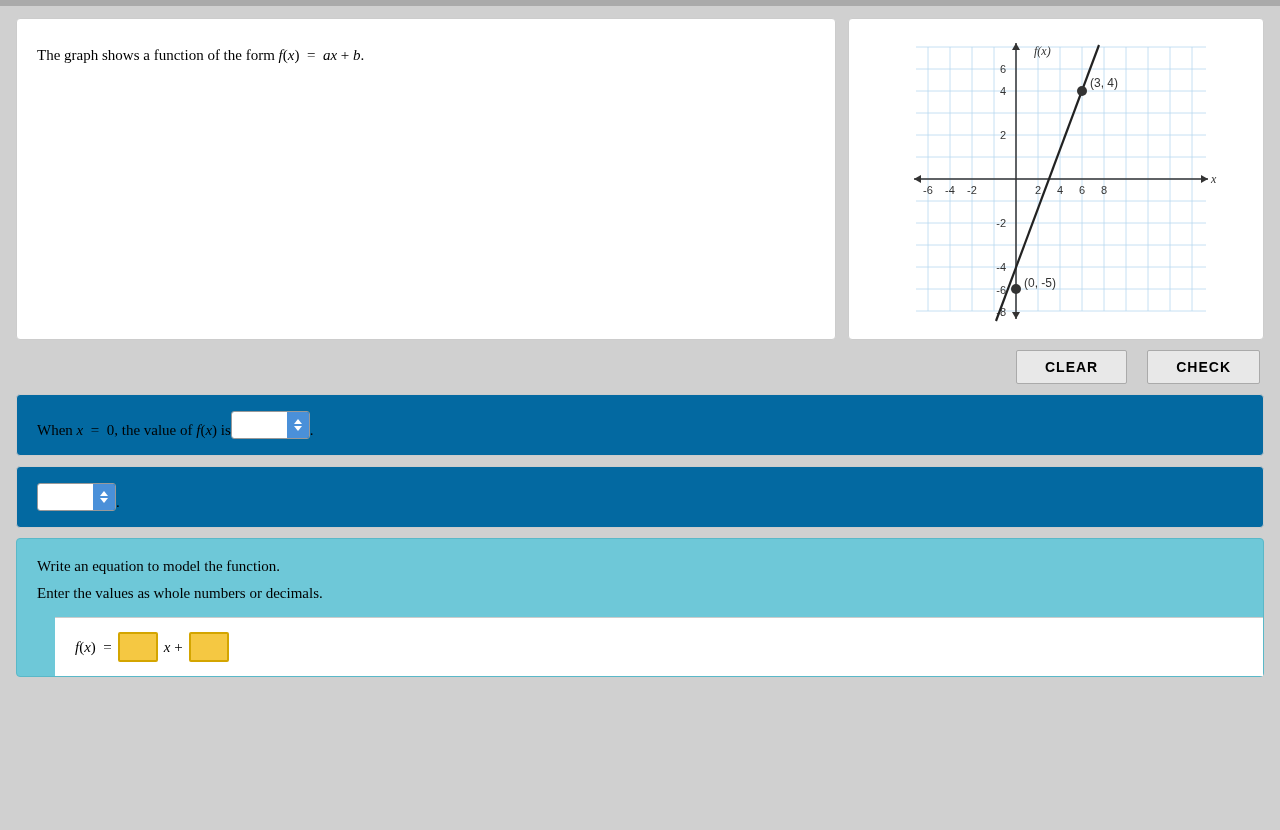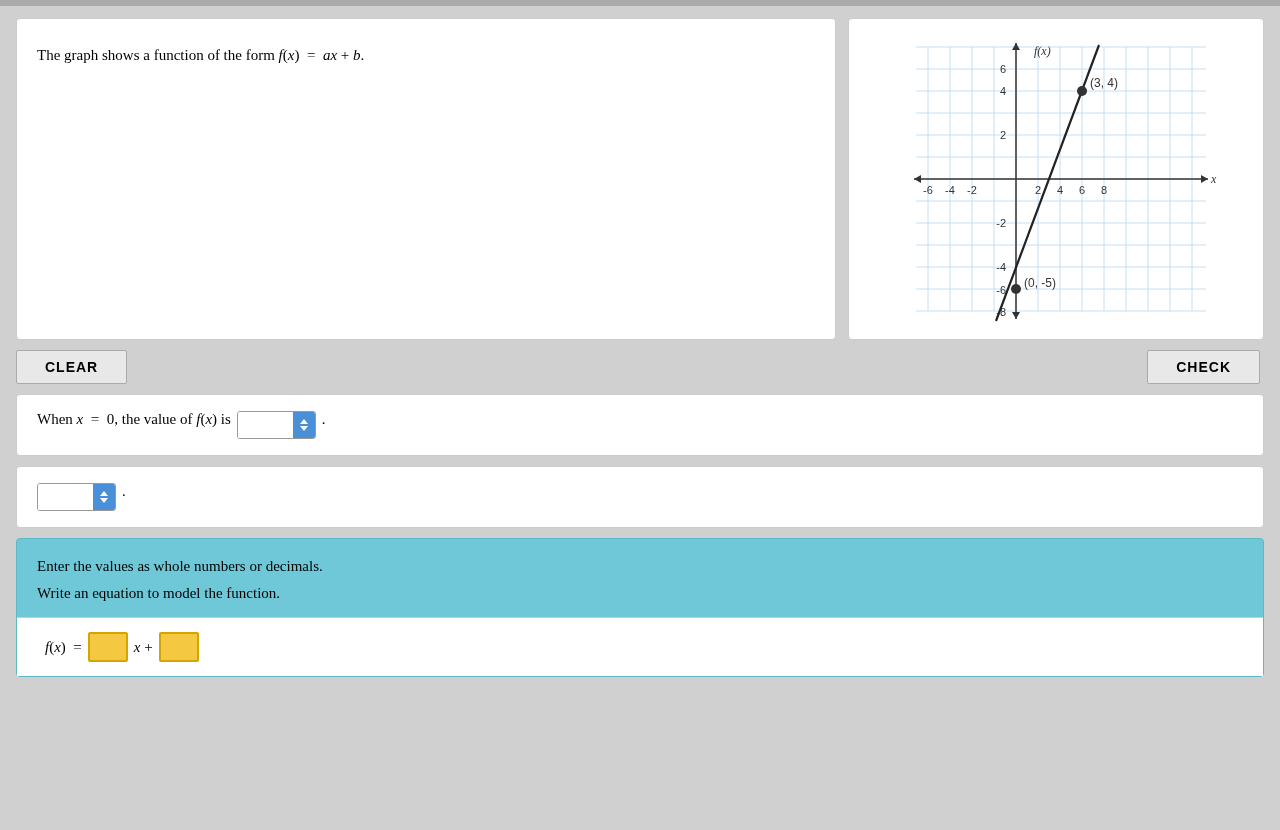--- a/index.html
+++ b/index.html
@@ -52,49 +52,49 @@
       flex: 1;
       display: flex;
       align-items: center;
       justify-content: center;
       padding: 10px;
     }
 
     
     .buttons-row {
       display: flex;
-      justify-content: space-between;
+      justify-content: flex-end;
       gap: 20px;
       margin-bottom: 10px;
       padding-right: 4px;
     }
 
     .btn-clear, .btn-check {
       border: 1px solid #aaa;
       background: #e8e8e8;
       padding: 8px 28px;
       font-size: 14px;
       font-weight: bold;
       letter-spacing: 1px;
       border-radius: 2px;
       cursor: pointer;
       font-family: Arial, sans-serif;
     }
 
     
     .statement-panel {
-      background: #ffffff;
+      background: #0369a1;
       border: 1px solid #ccc;
       border-radius: 4px;
       padding: 16px 20px;
       margin-bottom: 10px;
       font-size: 15px;
       display: flex;
-      align-items: flex-start;
-      gap: 6px;
+      align-items: flex-end;
+      gap: 0;
     }
 
     .dropdown-container {
       display: inline-flex;
       align-items: center;
       border: 1px solid #999;
       border-radius: 3px;
       overflow: hidden;
       height: 28px;
     }
@@ -152,25 +152,26 @@
 
     .equation-header {
       padding: 14px 20px 10px;
       font-size: 15px;
       line-height: 1.8;
     }
 
     .equation-input-row {
       background: white;
       border-top: 1px solid #ccc;
-      padding: 14px 28px;
+      padding: 14px 20px;
       display: flex;
       align-items: center;
       gap: 6px;
       font-size: 15px;
+      margin-left: 38px;
     }
 
     .yellow-input {
       width: 40px;
       height: 30px;
       background: #f5c842;
       border: 2px solid #d4a500;
       border-radius: 2px;
       text-align: center;
       font-size: 14px;
@@ -308,22 +309,22 @@
       <button class="dropdown-arrow-btn">
         <div class="arrow-up"></div>
         <div class="arrow-down"></div>
       </button>
     </div>
     <span>.</span>
   </div>
 
   <div class="equation-section" style="margin-top: 10px;">
     <div class="equation-header">
+      <div>Write an equation to model the function.</div>
       <div>Enter the values as whole numbers or decimals.</div>
-      <div>Write an equation to model the function.</div>
     </div>
     <div class="equation-input-row">
       <span>
         <span class="math-italic">f</span>(<span class="math-italic">x</span>) &nbsp;=
       </span>
       <input class="yellow-input" type="text" value="" style="">
       <span><span class="math-italic">x</span> +</span>
       <input class="yellow-input" type="text" value="" style="">
     </div>
   </div>

